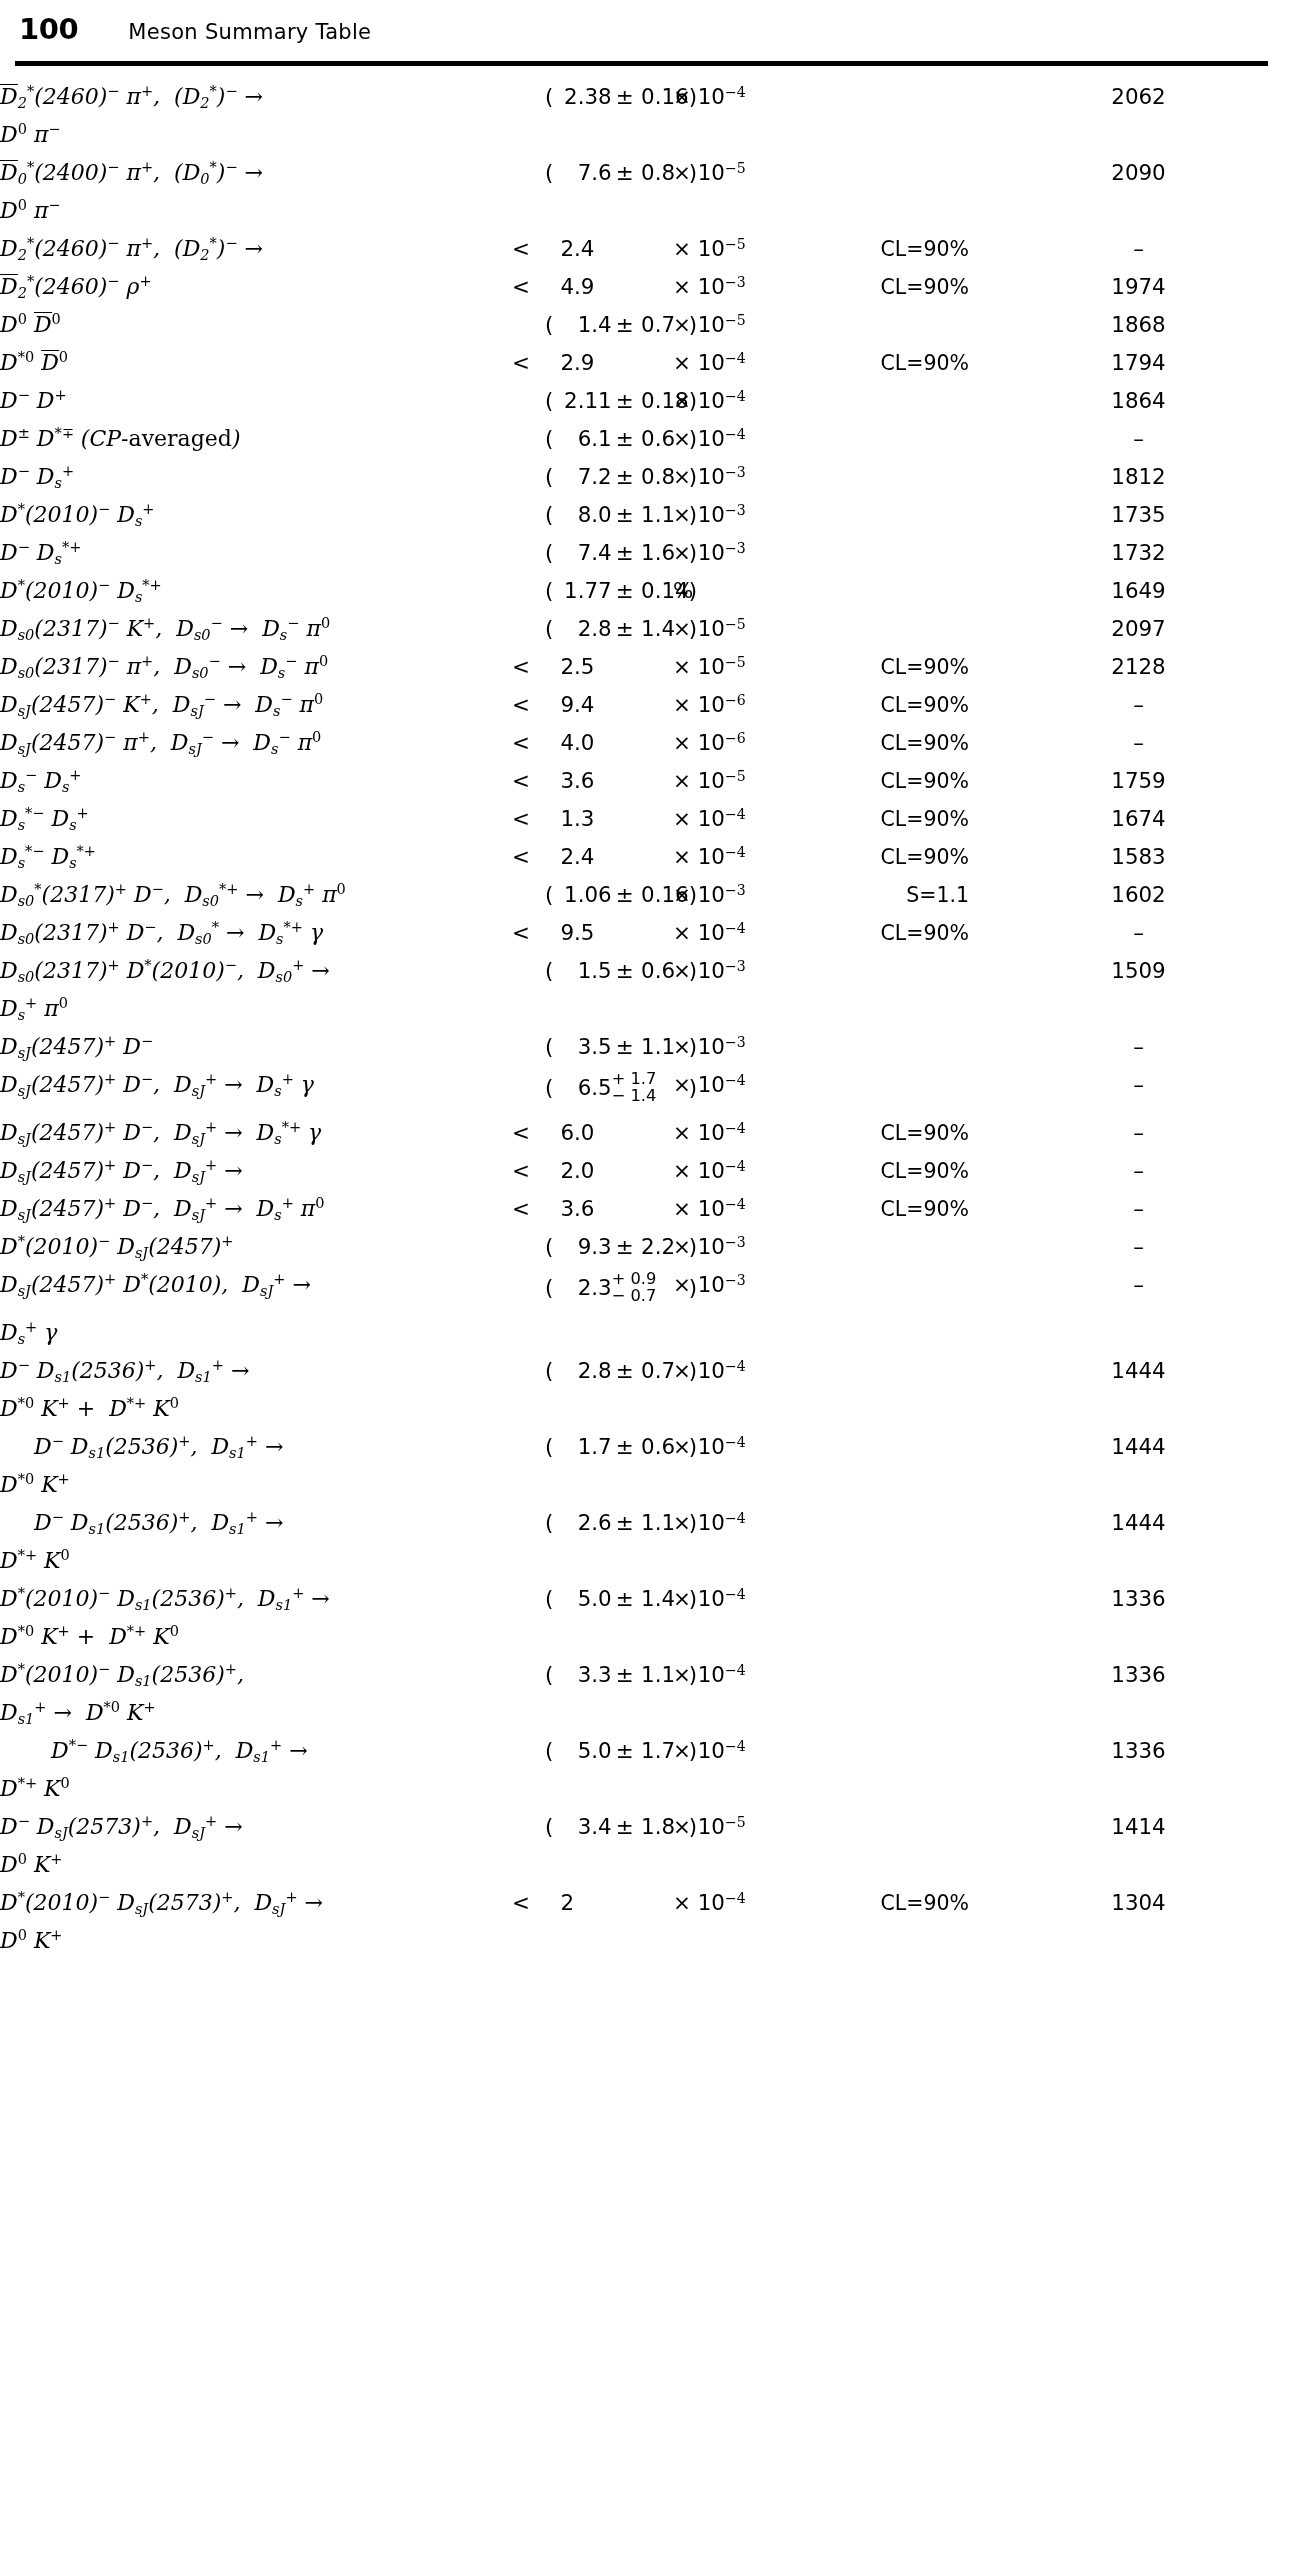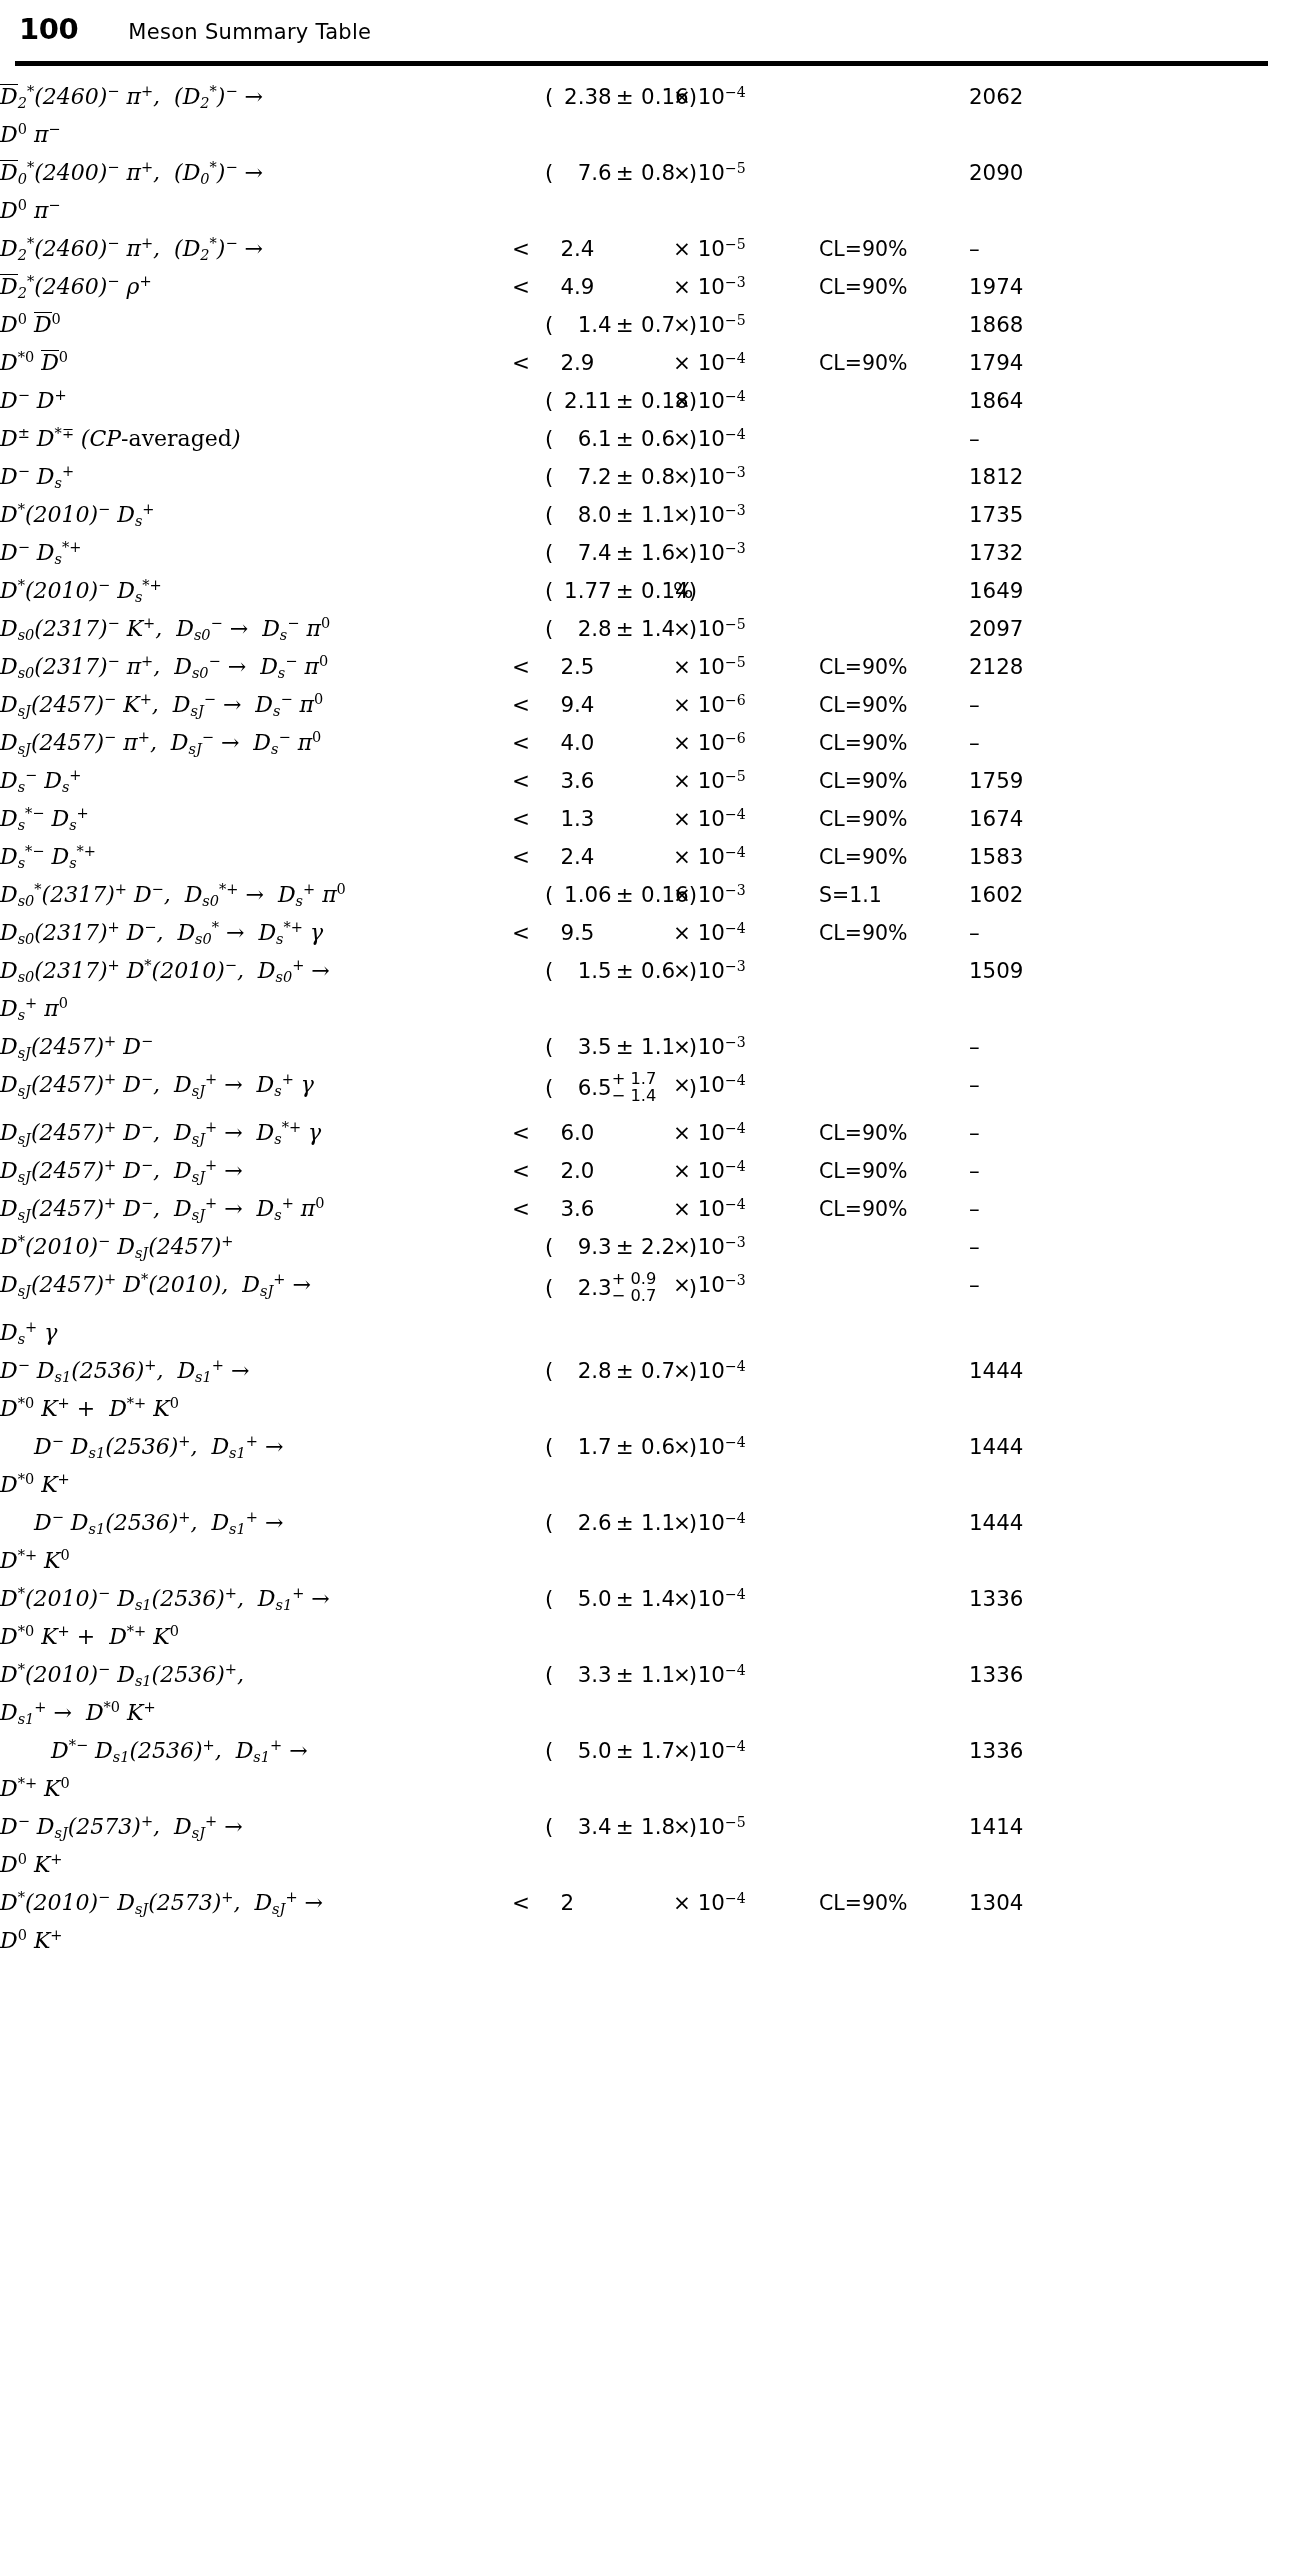--- a/index.html
+++ b/index.html
@@ -55,22 +55,22 @@
   .decay-table td {
     vertical-align: top;
     padding: 0;
     font-size: 21.4px;
     line-height: 1.30;
   }
   .col-mode   { width: 497px;  padding-left: 12px; }
   .col-rel    { width: 48px;   text-align: center; }
   .col-val    { width: 128px;  text-align: left; }
   .col-exp    { width: 146px;  text-align: left; }
-  .col-cl     { width: 150px;  text-align: left; padding-left: 8.6px;}
-  .col-p      { width: 339px;  text-align: left; padding-right: 22px; }
+  .col-cl     { width: 150px;  text-align: right; padding-left: 8.6px;}
+  .col-p      { width: 339px;  text-align: center; padding-right: 22px; }
 
   tr.row { height: 38px; margin-left: 48px; }
 
   
   .m {
     font-family: "DejaVu Serif", serif;
     font-style: italic;
     font-size: 22px;
     white-space: nowrap;
   }

